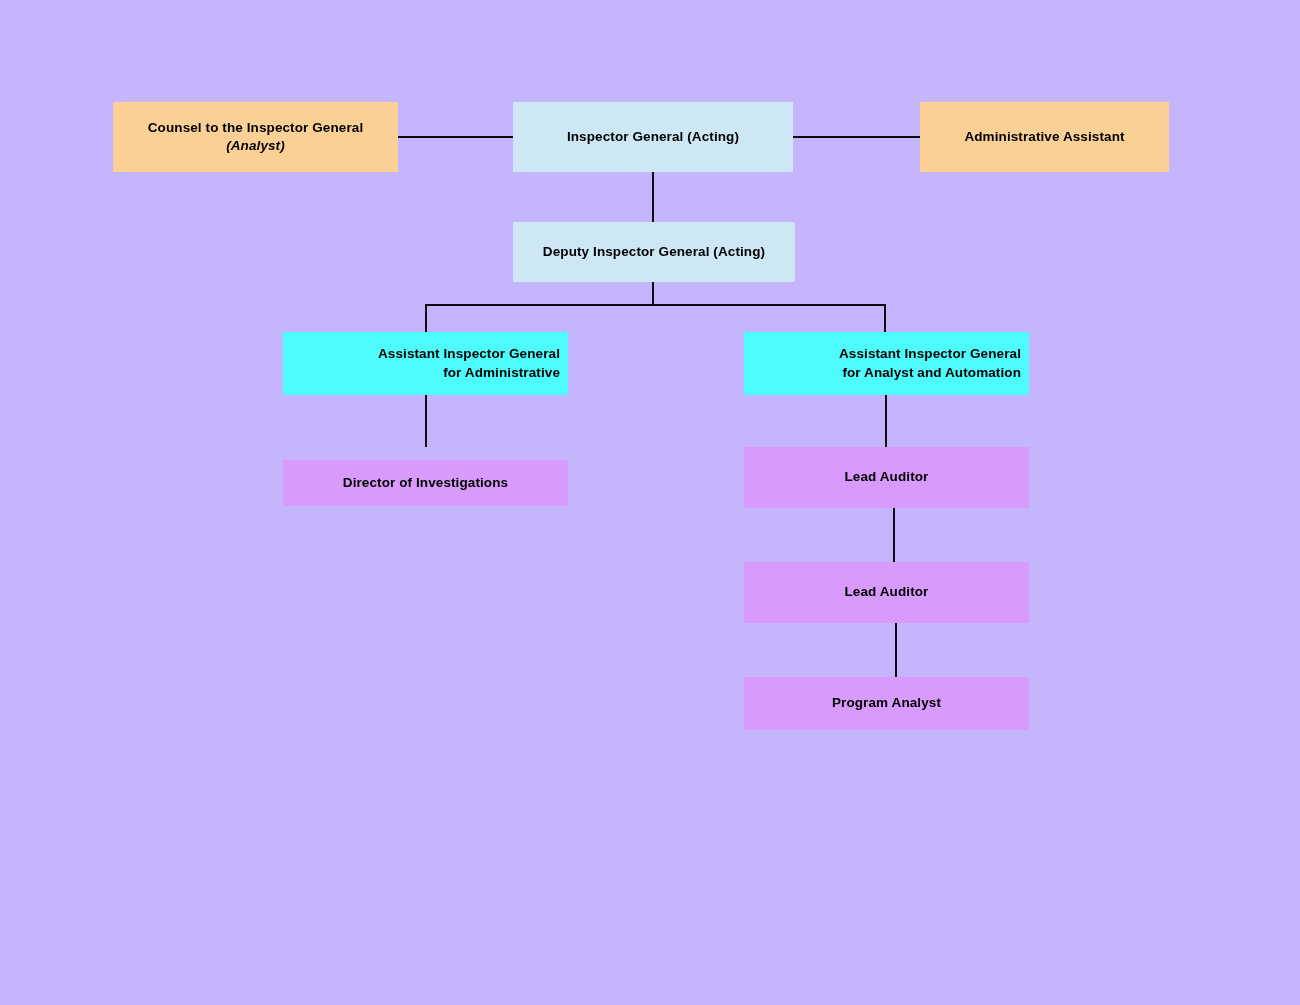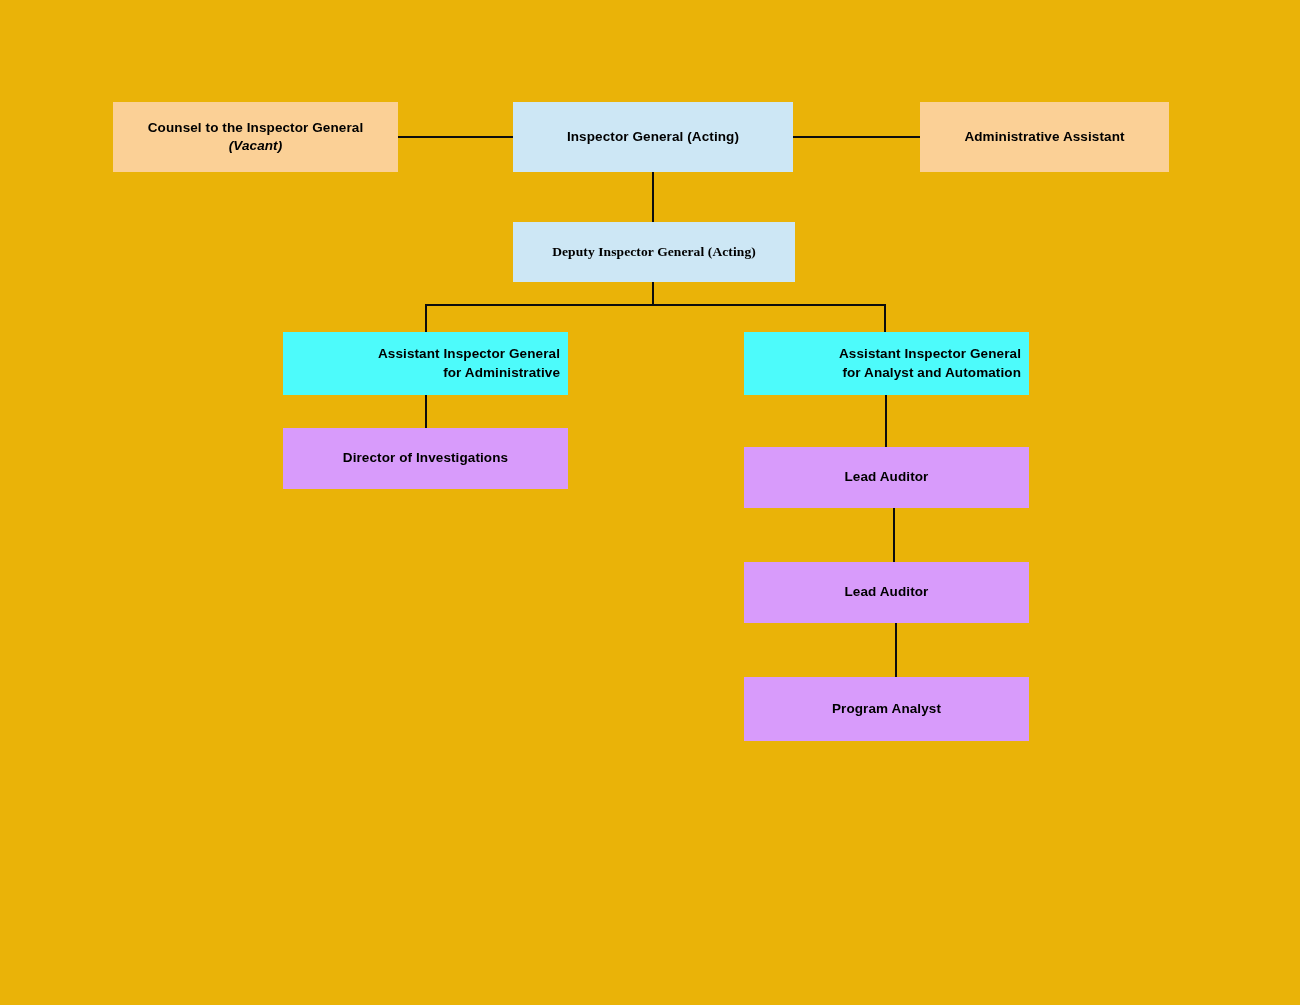--- a/index.html
+++ b/index.html
@@ -12,21 +12,21 @@
     width: 1300px;
     height: 1005px;
     font-family: "Liberation Sans", sans-serif;
     color: #000000;
     overflow: hidden;
   }
   #org-chart {
     position: relative;
     width: 1300px;
     height: 1005px;
-    background: #eab308;
+    background: #c4b5fd;
   }
   .node {
     position: absolute;
     display: flex;
     align-items: center;
     justify-content: center;
     text-align: center;
     box-sizing: border-box;
     padding: 4px 8px;
     line-height: 1.35;
@@ -81,73 +81,73 @@
 
   <div class="connector v" style="left:885px; top:395px; height:52px;"></div>
 
   <div class="connector v" style="left:893px; top:508px; height:54px;"></div>
 
   <div class="connector v" style="left:895px; top:622px; height:55px;"></div>
 
   <div class="node color-orange" style="left:113px; top:102px; width:285px; height:70px;">
     <span class="label-stack">
       <span class="line">Counsel to the Inspector General</span>
-      <span class="sub">(Vacant)</span>
+      <span class="sub">(Analyst)</span>
     </span>
   </div>
 
   <div class="node color-lightblue" style="left:513px; top:102px; width:280px; height:70px;">
     <span class="label-stack">
       <span class="line">Inspector General (Acting)</span>
     </span>
   </div>
 
   <div class="node color-orange" style="left:920px; top:102px; width:249px; height:70px;">
     <span class="label-stack">
       <span class="line">Administrative Assistant</span>
     </span>
   </div>
 
-  <div class="node color-lightblue" style="left:513px; top:222px; width:282px; height:60px;font-family:Liberation Serif, serif;">
+  <div class="node color-lightblue" style="left:513px; top:222px; width:282px; height:60px;">
     <span class="label-stack">
       <span class="line">Deputy Inspector General (Acting)</span>
     </span>
   </div>
 
   <div class="node color-cyan" style="left:283px; top:332px; width:285px; height:63px;">
     <span class="label-stack">
       <span class="line">Assistant Inspector General</span>
       <span class="line">for Administrative</span>
     </span>
   </div>
 
   <div class="node color-cyan" style="left:744px; top:332px; width:285px; height:63px;">
     <span class="label-stack">
       <span class="line">Assistant Inspector General</span>
       <span class="line">for Analyst and Automation</span>
     </span>
   </div>
 
-  <div class="node color-purple" style="left:283px; top:428px; width:285px; height:61px;">
+  <div class="node color-purple" style="left:283px; top:460px; width:285px; height:46px;">
     <span class="label-stack">
       <span class="line">Director of Investigations</span>
     </span>
   </div>
 
   <div class="node color-purple" style="left:744px; top:447px; width:285px; height:61px;">
     <span class="label-stack">
       <span class="line">Lead Auditor</span>
     </span>
   </div>
 
   <div class="node color-purple" style="left:744px; top:562px; width:285px; height:61px;">
     <span class="label-stack">
       <span class="line">Lead Auditor</span>
     </span>
   </div>
 
-  <div class="node color-purple" style="left:744px; top:677px; width:285px; height:64px;">
+  <div class="node color-purple" style="left:744px; top:677px; width:285px; height:53px;">
     <span class="label-stack">
       <span class="line">Program Analyst</span>
     </span>
   </div>
 
 </div>
 
 </body></html>

